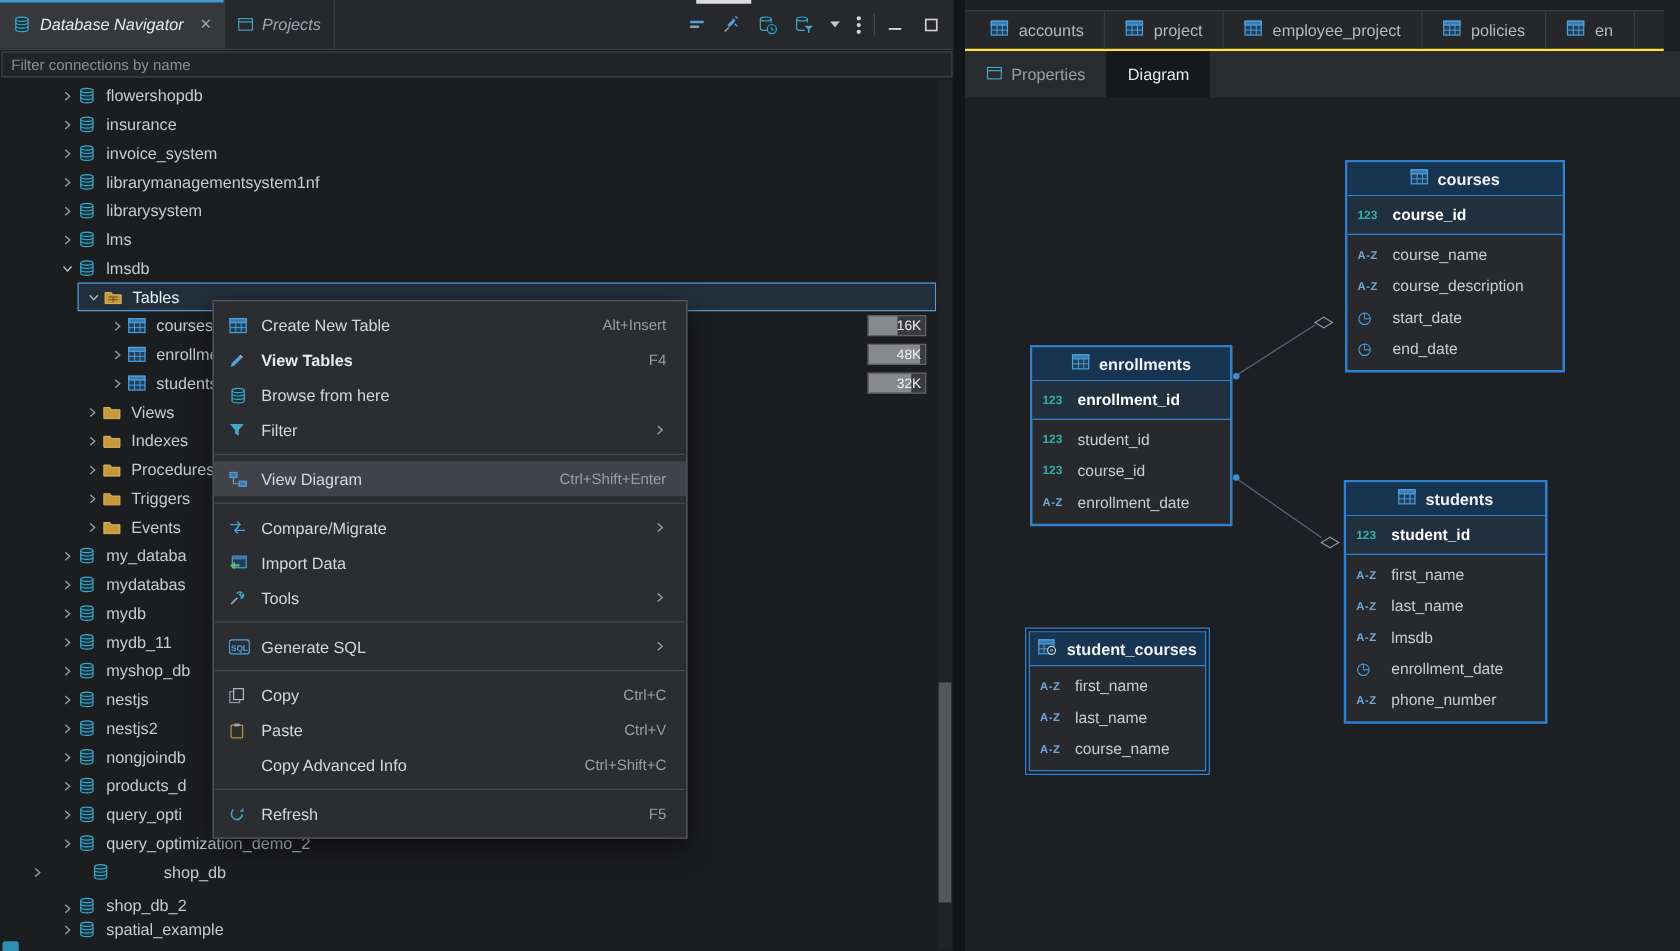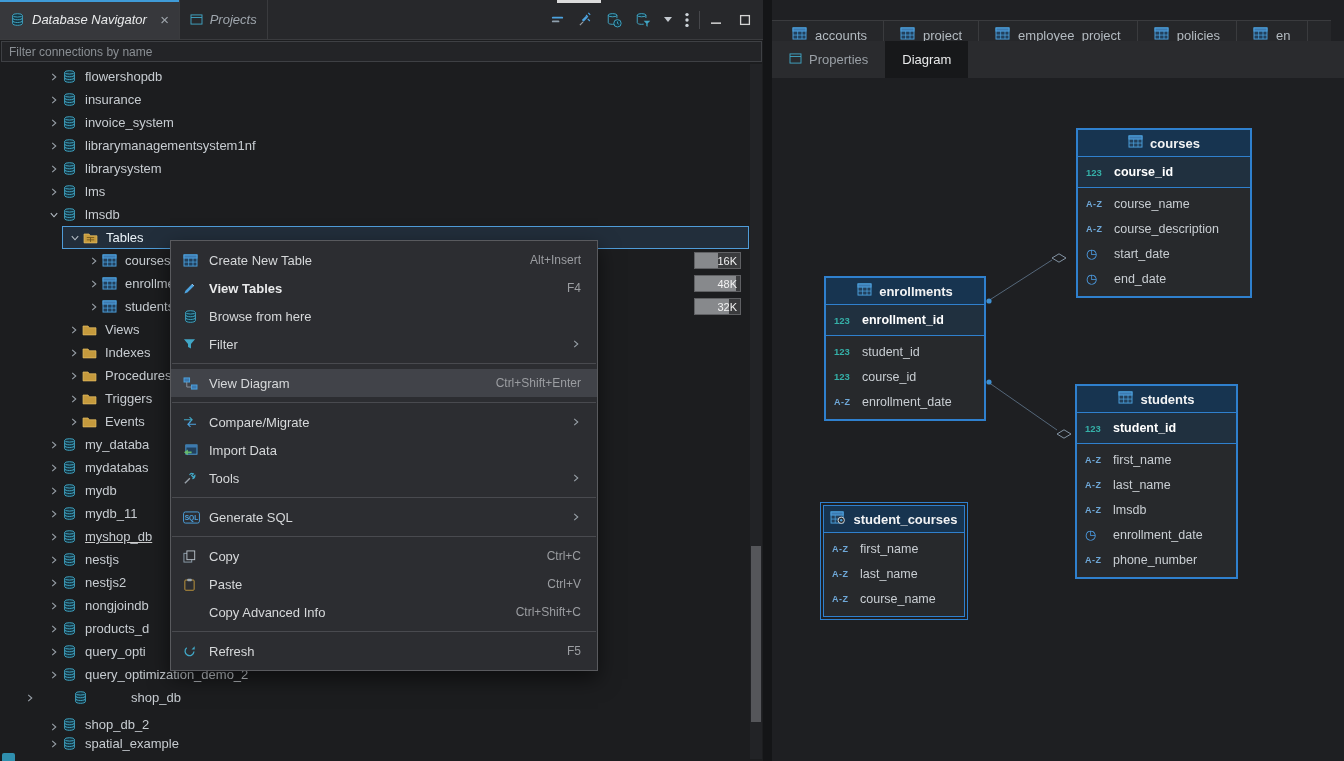--- a/index.html
+++ b/index.html
@@ -34,33 +34,33 @@
   .badge .btext{position:absolute;right:3px;top:50%;transform:translateY(-50%);font-size:11px;color:#f2f2f2;}
 
   .vscroll{position:absolute;right:1px;top:64px;width:12px;bottom:2px;background:#222326;}
   .vthumb{position:absolute;left:1px;right:1px;top:482px;height:176px;background:#55565a;}
   .partial{position:absolute;left:2px;top:753px;width:13px;height:8px;background:#2f8fae;border-radius:2px 2px 0 0;}
   .top-sliver{position:absolute;left:557px;top:0;width:44px;height:3px;background:#dcdcdc;}
 
   .sash{position:absolute;left:763px;top:0;width:9px;height:100%;background:#141517;}
 
   
-  .cmenu{position:absolute;left:170px;top:240px;width:428px;box-sizing:border-box;background:#2c2d31;border:1px solid #595a5e;box-shadow:0 8px 20px rgba(0,0,0,0.55);padding:5px 0;z-index:50;}
+  .cmenu{position:absolute;left:170px;top:240px;width:380px;box-sizing:border-box;background:#2c2d31;border:1px solid #595a5e;box-shadow:0 8px 20px rgba(0,0,0,0.55);padding:5px 0;z-index:50;}
   .mi{height:28px;display:flex;align-items:center;padding:0 16px 0 12px;font-size:13px;color:#d6d8da;}
   .mi.hl{background:#414349;}
   .mi.bold .mlab{font-weight:bold;color:#e9eaeb;}
   .mico{width:26px;display:inline-flex;flex:none;}
   .mlab{white-space:nowrap;}
   .msc{margin-left:auto;font-size:12px;color:#9b9da1;}
   .msub{margin-left:auto;display:inline-flex;}
   .msep{height:1px;background:#494a4f;margin:5px 1px;}
 
   
   .right-pane{position:absolute;left:772px;top:0;right:0;bottom:0;background:#1f2023;}
-  .r-tabbar{position:absolute;left:0;top:8px;right:13px;height:33px;box-sizing:border-box;background:#26272a;border-top:1px solid #3a3b3e;border-bottom:4px solid #fde047;display:flex;overflow:hidden;padding-left:4px;margin-top:12px;}
+  .r-tabbar{position:absolute;left:0;top:8px;right:13px;height:33px;box-sizing:border-box;background:#26272a;border-top:1px solid #3a3b3e;border-bottom:2px solid #fde047;display:flex;overflow:hidden;padding-left:4px;}
   .r-tab{display:flex;align-items:center;gap:8px;padding:0 16px;border-right:1px solid #3a3b3e;color:#b3bac0;font-size:13px;white-space:nowrap;}
   .subtabbar{position:absolute;left:0;top:41px;right:0;height:37px;background:#2a2b2e;display:flex;}
   .subtab{display:flex;align-items:center;gap:7px;padding:0 17px;font-size:13px;color:#9aa0a6;}
   .subtab.active{background:#17181a;color:#e9eaeb;}
 
   .diagram{position:absolute;left:0;top:78px;right:0;bottom:0;background:#1e1f22;overflow:hidden;}
   .conn{position:absolute;left:0;top:0;}
 
   .entity{position:absolute;background:#27292c;border:2px solid #2f80ce;box-sizing:border-box;}
   .entity.view{border:1px solid #2f80ce;outline:1px solid #2f80ce;outline-offset:2px;}
@@ -474,21 +474,21 @@
     <span class="ticon">
             <svg width="15" height="15" viewBox="0 0 16 16">
               <path d="M2.8 3.6v8.8c0 1 2.3 1.8 5.2 1.8s5.2-.8 5.2-1.8V3.6" fill="#14323e" stroke="#41a7c6"></path>
               <ellipse cx="8" cy="3.6" rx="5.2" ry="1.8" fill="#14323e" stroke="#41a7c6"></ellipse>
               <path d="M2.8 6.5c0 1 2.3 1.8 5.2 1.8s5.2-.8 5.2-1.8M2.8 9.4c0 1 2.3 1.8 5.2 1.8s5.2-.8 5.2-1.8" fill="none" stroke="#41a7c6"></path>
             </svg>
           </span>
     <span class="tlabel">mydb_11</span>
 
   </div>
-        <div class="tree-row" style="top: 461px; padding-left: 46px; text-decoration: underline;">
+        <div class="tree-row" style="top: 461px; padding-left: 46px;">
     <span class="chev">
             <svg width="10" height="10" viewBox="0 0 14 14">
               <path d="M4.5 2.5l5 4.5-5 4.5" fill="none" stroke="#98a0a8" stroke-width="1.5"></path>
             </svg>
           </span>
     <span class="ticon">
             <svg width="15" height="15" viewBox="0 0 16 16">
               <path d="M2.8 3.6v8.8c0 1 2.3 1.8 5.2 1.8s5.2-.8 5.2-1.8V3.6" fill="#14323e" stroke="#41a7c6"></path>
               <ellipse cx="8" cy="3.6" rx="5.2" ry="1.8" fill="#14323e" stroke="#41a7c6"></ellipse>
               <path d="M2.8 6.5c0 1 2.3 1.8 5.2 1.8s5.2-.8 5.2-1.8M2.8 9.4c0 1 2.3 1.8 5.2 1.8s5.2-.8 5.2-1.8" fill="none" stroke="#41a7c6"></path>

